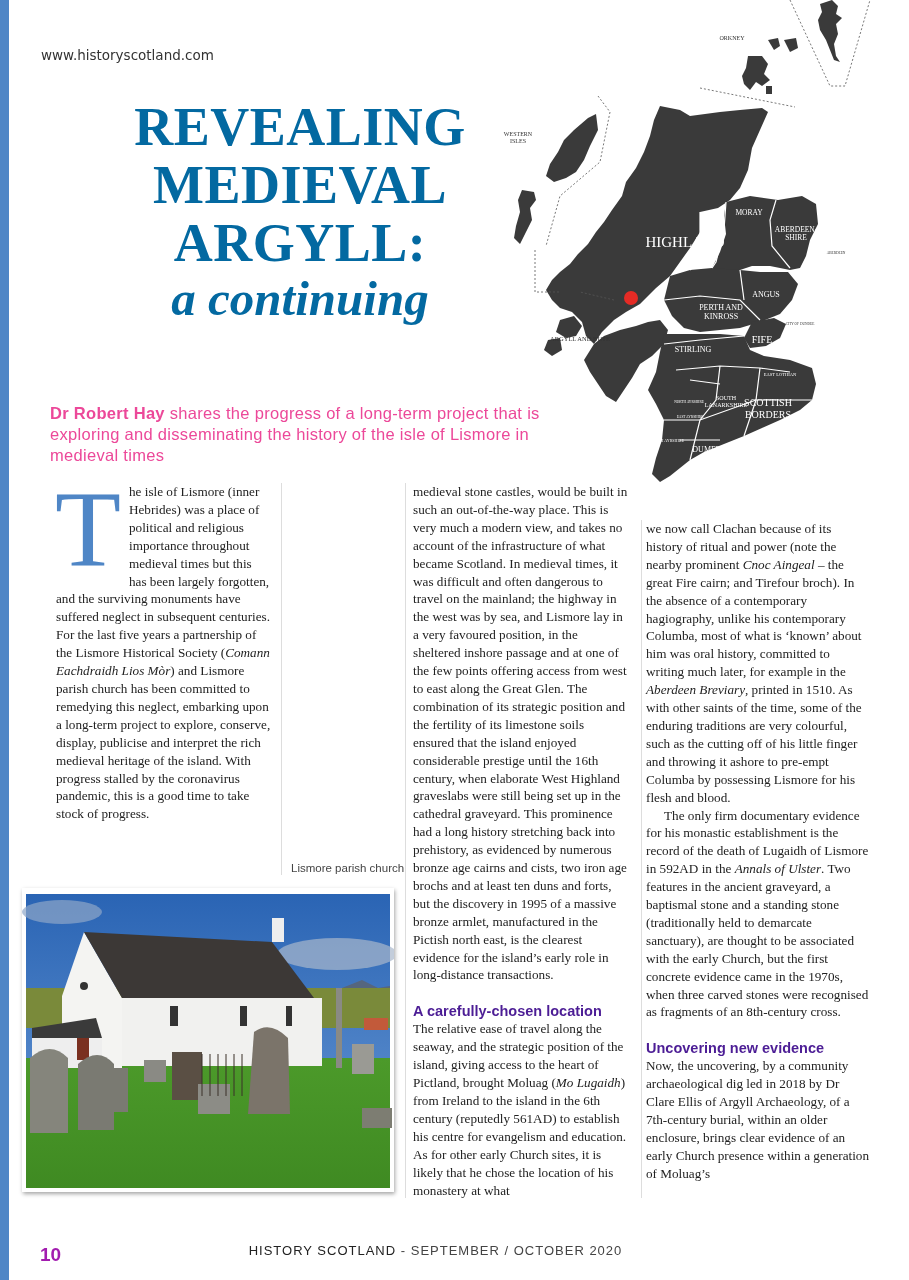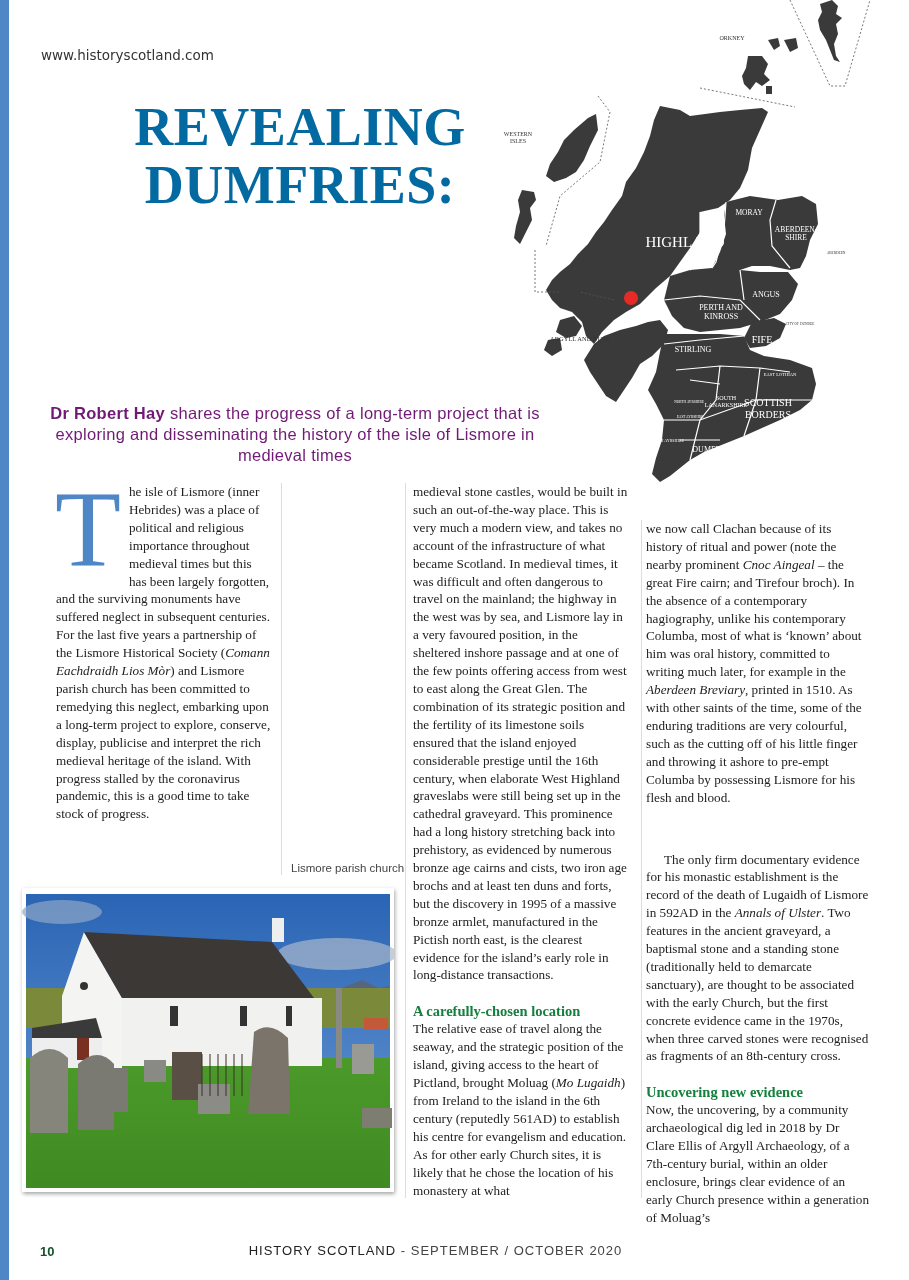--- a/index.html
+++ b/index.html
@@ -2,47 +2,49 @@
 <html><head>
 <meta charset="utf-8">
 <style>
   html, body { margin:0; padding:0; }
   body { width:909px; height:1280px; position:relative; background:#fff; overflow:hidden; font-family:"Liberation Serif", serif; color:#222; }
   .left-bar { position:absolute; left:0; top:0; width:9px; height:1280px; background:#4f86c6; }
   .site-url { position:absolute; left:41px; top:47px; font-family:"DejaVu Sans", sans-serif; font-size:13.5px; color:#333; }
   .title { position:absolute; left:70px; top:98px; width:460px; text-align:center; color:#0369a1; font-family:"Liberation Serif", serif; }
   .title .t-caps { font-weight:bold; font-size:54px; line-height:58px; letter-spacing:0.5px; }
   .title .t-ital { font-style:italic; font-weight:bold; font-size:49px; line-height:53px; }
-  .standfirst { position:absolute; left:50px; top:403px; width:490px; text-align:center; font-family:"Liberation Sans", sans-serif; font-size:16.5px; line-height:21px; color:#701a75; letter-spacing:0.3px; }
+  .standfirst { position:absolute; left:50px; top:403px; width:490px; font-family:"Liberation Sans", sans-serif; font-size:16.5px; line-height:21px; color:#ec4899; letter-spacing:0.3px; }
   .standfirst b { font-weight:bold; }
   .map { position:absolute; left:490px; top:0; width:419px; height:490px; }
   .col { position:absolute; font-size:13.2px; line-height:17.9px; color:#222; }
   .col p { margin:0; text-align:left; }
-  .col p.indent { text-indent:18px;margin-top:44px; }
+  .col p.indent { text-indent:18px; }
   .col1 { left:56px; top:483px; width:215px; }
   .col2 { left:413px; top:483px; width:215px; }
   .col3 { left:646px; top:520px; width:225px; }
   .dropcap { float:left; font-size:108px; line-height:80px; color:#4f86c6; margin:6px 8px 0 -1px; font-family:"Liberation Serif", serif; height:84px; }
   .col-rule { position:absolute; width:1px; background:#ddd; }
   .caption { position:absolute; left:291px; top:862px; font-family:"Liberation Sans", sans-serif; font-size:11.5px; color:#444; }
-  .subhead { font-family:Liberation Serif, serif; font-weight:bold; color:#15803d; font-size:14.5px; margin-top:18px !important; line-height:18px; }
+  .subhead { font-family:Liberation Sans, sans-serif; font-weight:bold; color:#4c1d95; font-size:14.5px; margin-top:18px !important; line-height:18px; }
   .photo { position:absolute; left:22px; top:888px; width:372px; height:304px; background:#fff; box-shadow:1px 2px 4px rgba(0,0,0,0.35); }
-  .footer-num { position:absolute; left:40px; top:1244px; font-family:"Liberation Sans", sans-serif; font-weight:bold; font-size:13px; color:#14532d; }
+  .footer-num { position:absolute; left:40px; top:1244px; font-family:"Liberation Sans", sans-serif; font-weight:bold; font-size:19px; color:#a21caf; }
   .footer-mag { position:absolute; left:0; width:871px; text-align:center; top:1243px; font-family:"Liberation Sans", sans-serif; font-size:13px; color:#222; letter-spacing:1px; }
   .footer-mag .light { color:#444; }
 </style>
 </head>
 <body>
 
 <div class="left-bar"></div>
 <div class="site-url">www.historyscotland.com</div>
 
 <div class="title">
   <div class="t-caps">REVEALING</div>
-  <div class="t-caps">DUMFRIES:</div>
+  <div class="t-caps">MEDIEVAL</div>
+  <div class="t-caps">ARGYLL:</div>
+  <div class="t-ital">a continuing</div>
 </div>
 
 <div class="standfirst"><b>Dr Robert Hay</b><span> shares the progress of a long-term project that is exploring and disseminating the history of the isle of Lismore in medieval times</span></div>
 
 <svg class="map" viewBox="490 0 419 490" xmlns="http://www.w3.org/2000/svg">
   <g fill="#3a3a3a">
 
     <path d="M820 4 L832 0 L838 6 L836 14 L842 18 L836 24 L838 34 L834 44 L836 56 L840 62 L834 60 L830 50 L826 40 L820 30 L818 20 L822 12 Z"></path>
 
     <path d="M748 56 L762 56 L768 64 L764 74 L770 80 L762 86 L756 82 L750 90 L744 84 L742 76 L746 68 Z"></path>

